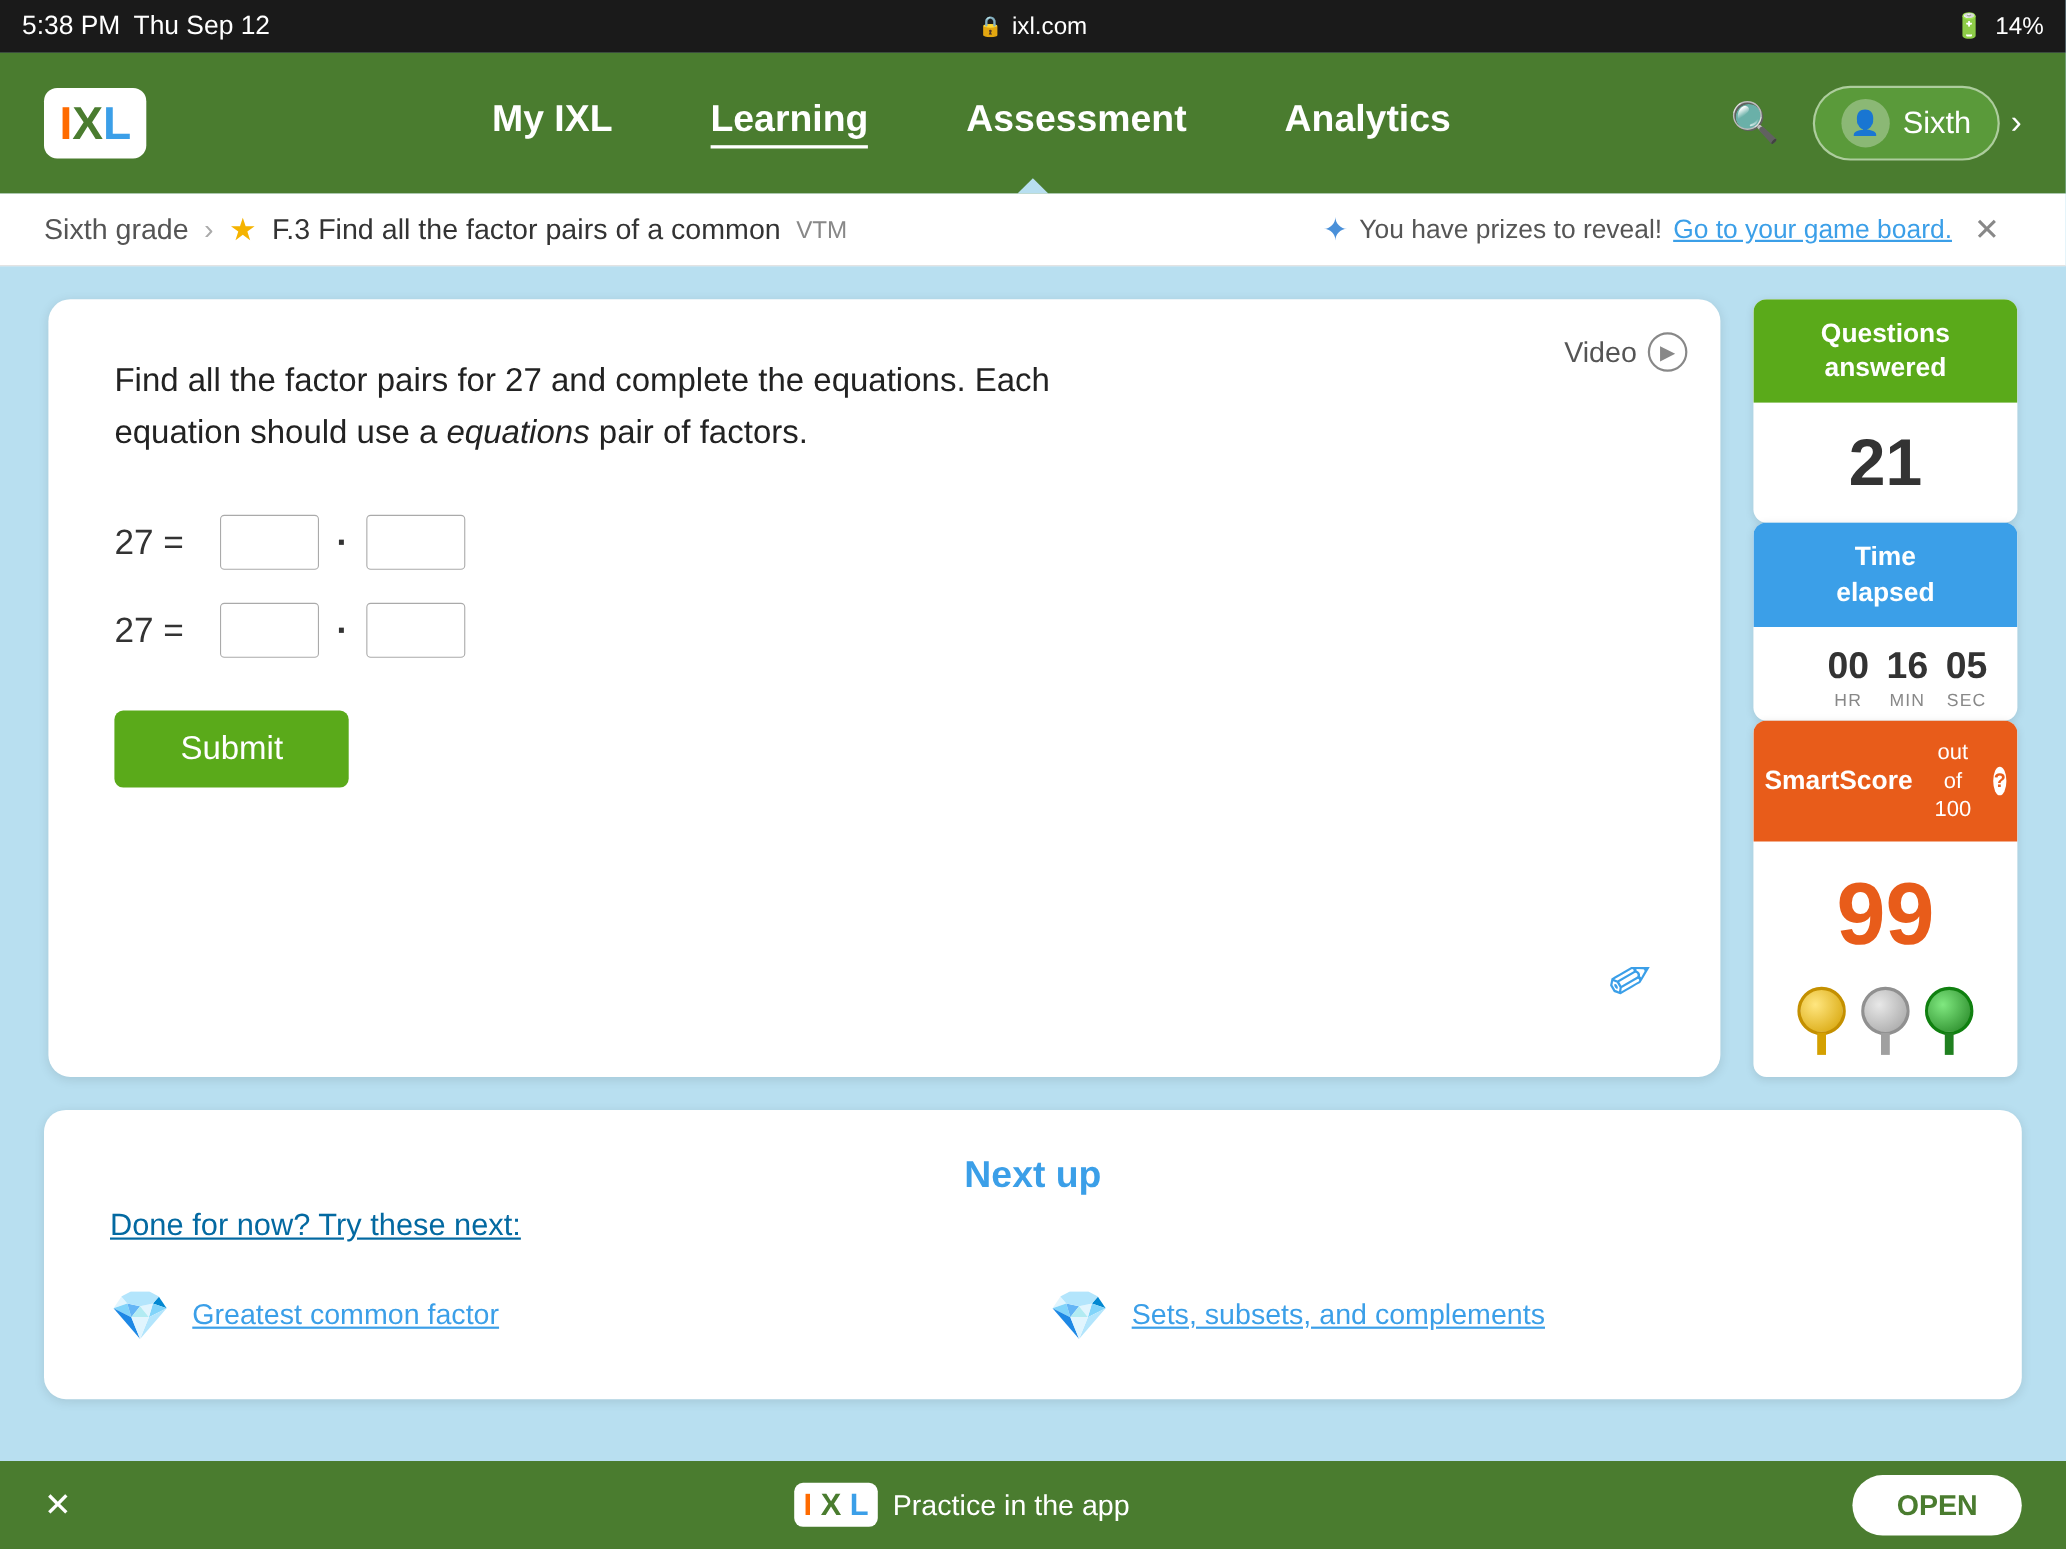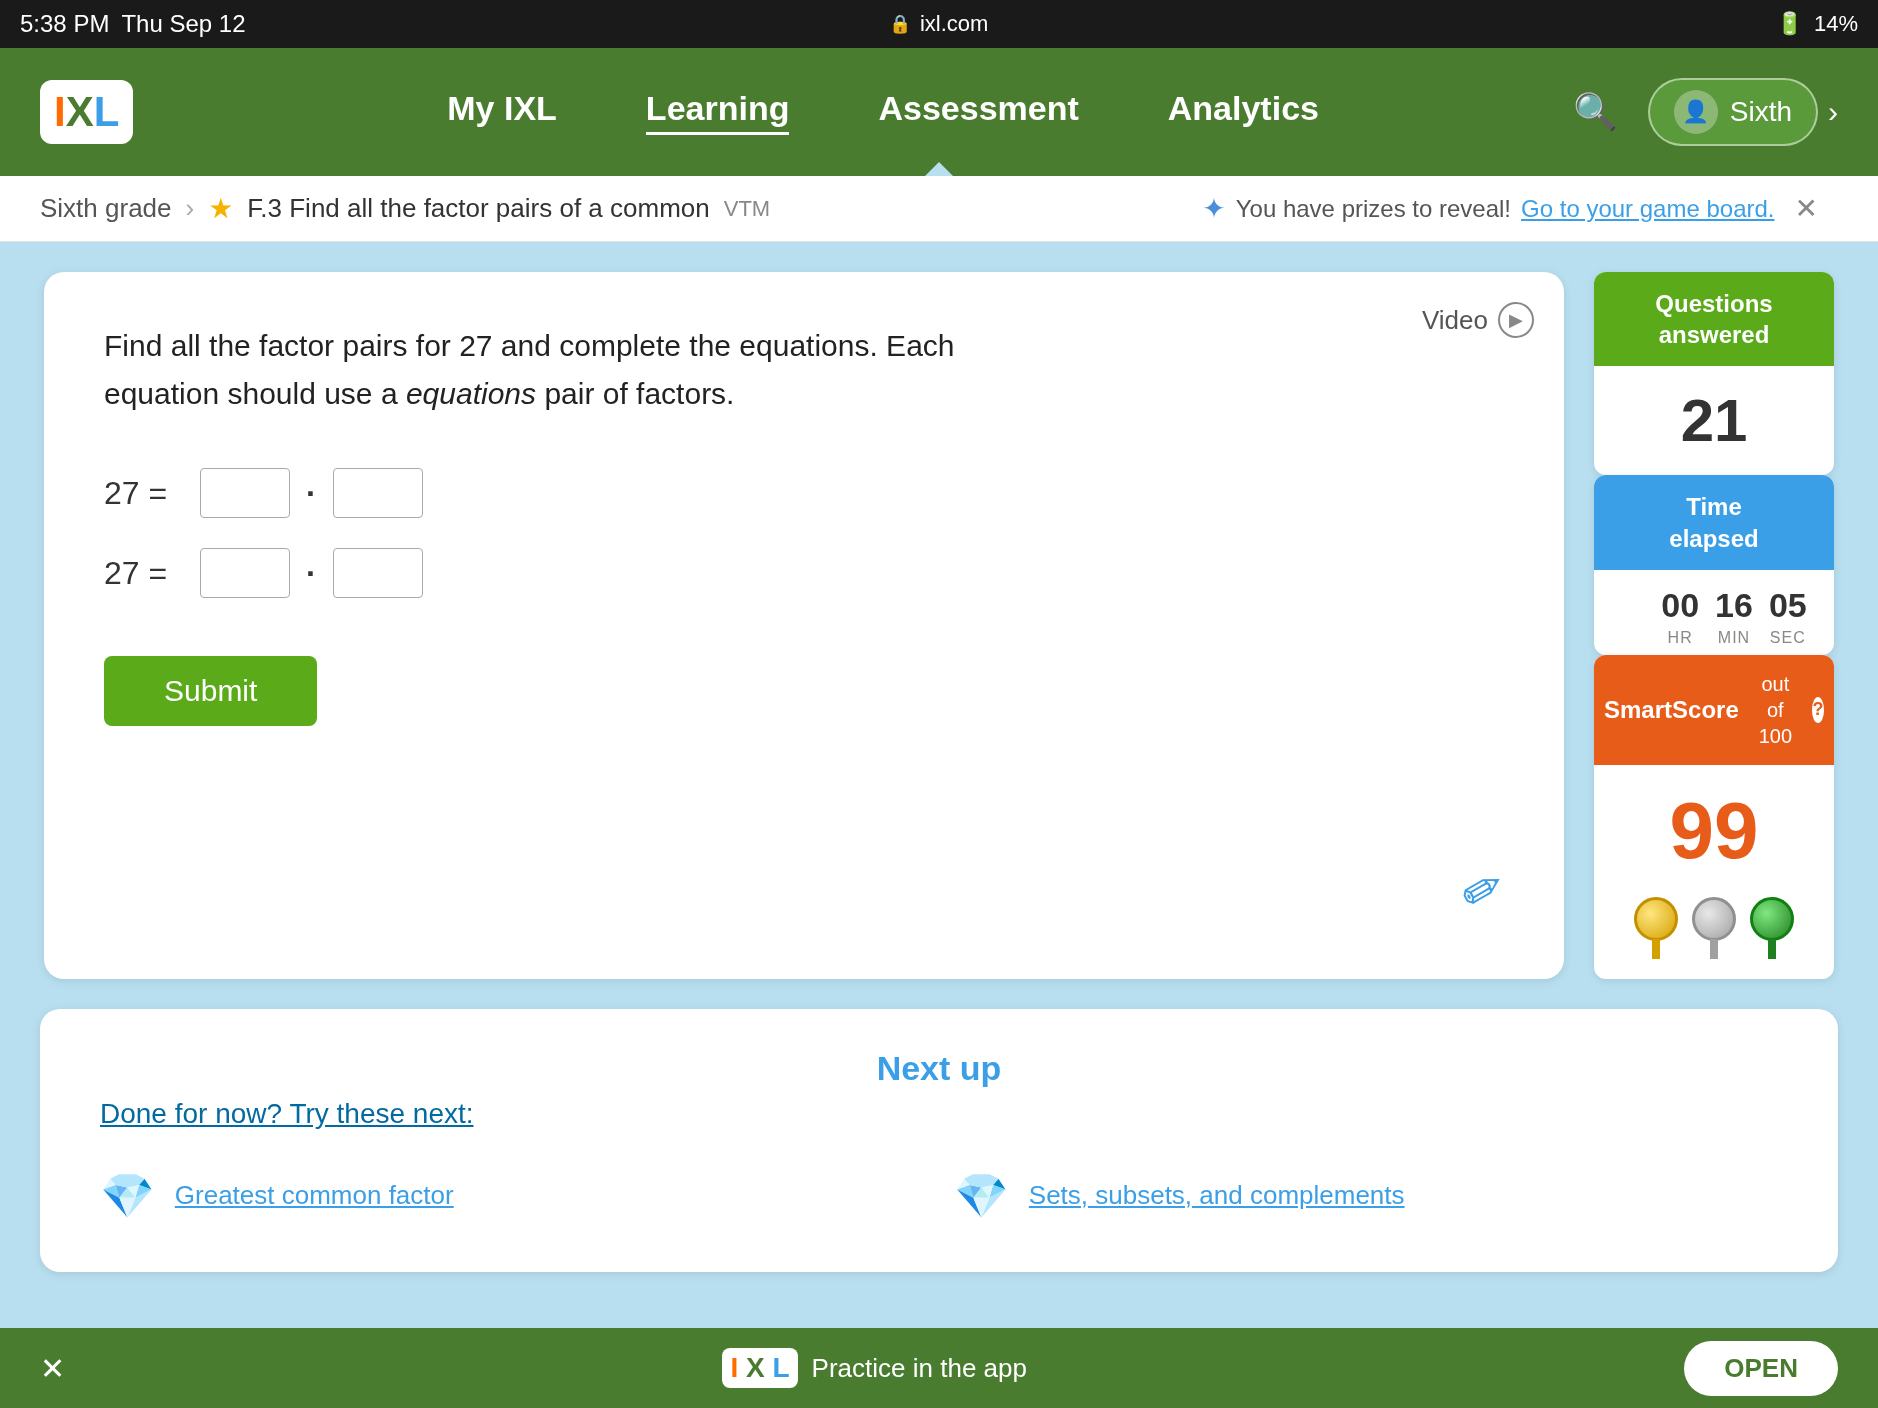--- a/index.html
+++ b/index.html
@@ -177,21 +177,21 @@
     .eq-dot { font-size: 32px; font-weight: bold; }
 
     .submit-btn {
       background: #5aaa1a;
       color: white;
       border: none;
       border-radius: 8px;
       font-size: 30px;
       padding: 18px 60px;
       cursor: pointer;
-      margin-top: 28px;
+      margin-top: 18px;
       font-weight: 500;
     }
 
     
     .right-panel {
       width: 240px;
       display: flex;
       flex-direction: column;
       gap: 0;
     }

